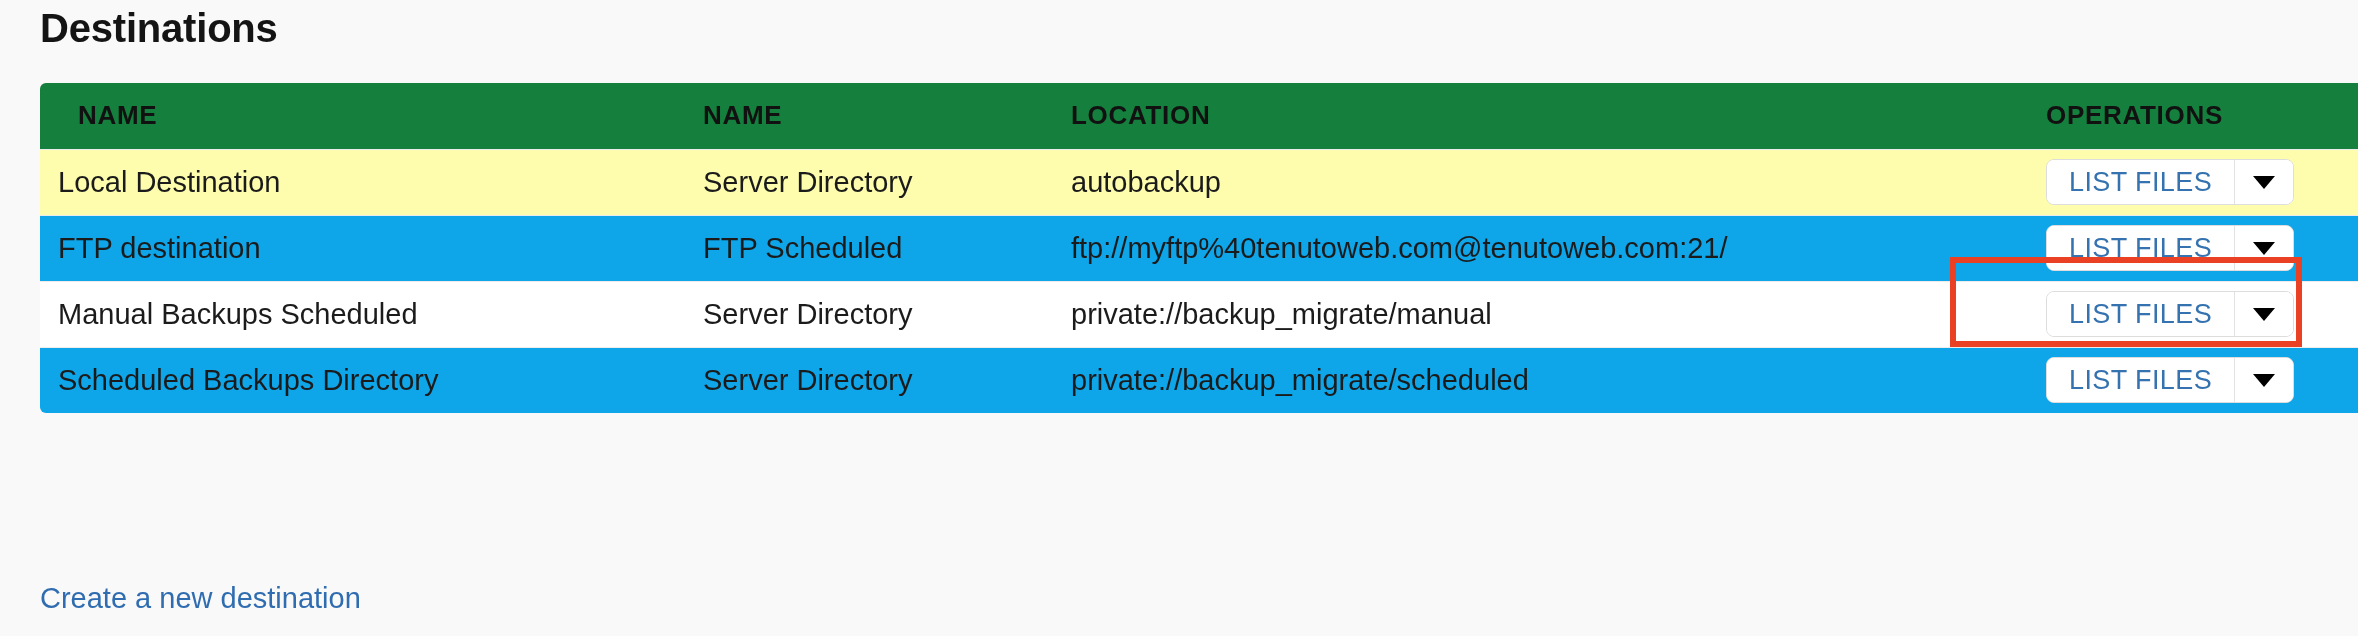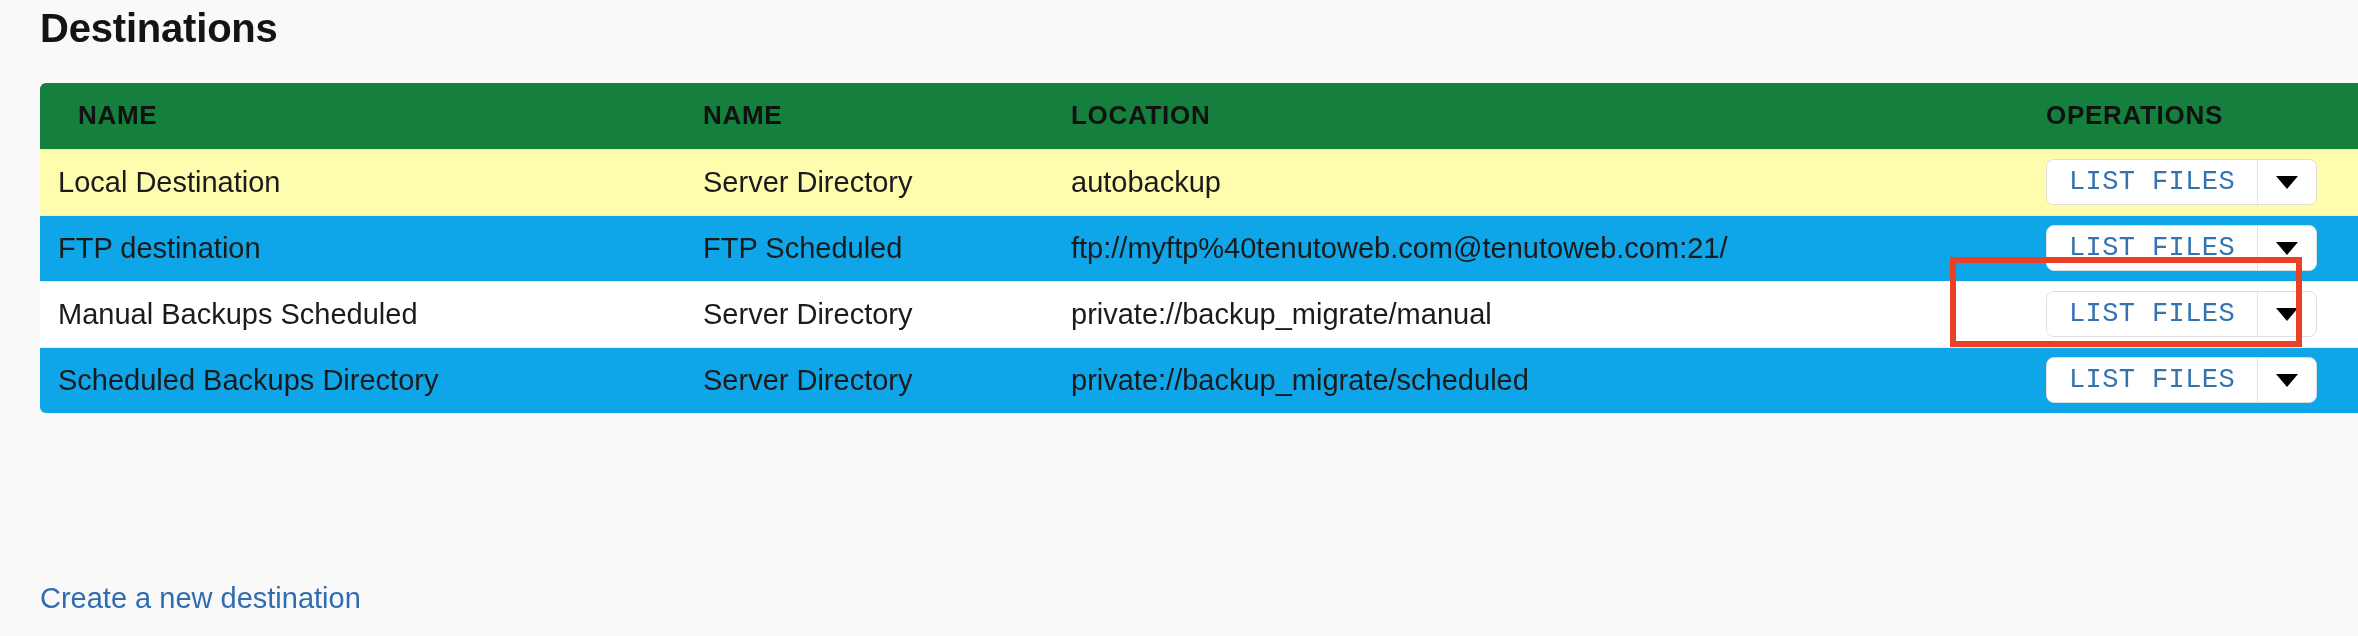--- a/index.html
+++ b/index.html
@@ -106,21 +106,21 @@
     display: flex;
     align-items: center;
     justify-content: center;
     padding: 0 22px;
     font-size: 27px;
     letter-spacing: 0.4px;
     color: #3572b0;
     background: #ffffff;
     border: none;
     border-right: 1px solid #e2e2e2;
-    font-family: Liberation Mono, monospace;
+    font-family: Liberation Sans, sans-serif;
     cursor: pointer;
     white-space: nowrap;
     line-height: 1;
   }
   .btn-caret {
     display: flex;
     align-items: center;
     justify-content: center;
     width: 58px;
     background: #ffffff;

